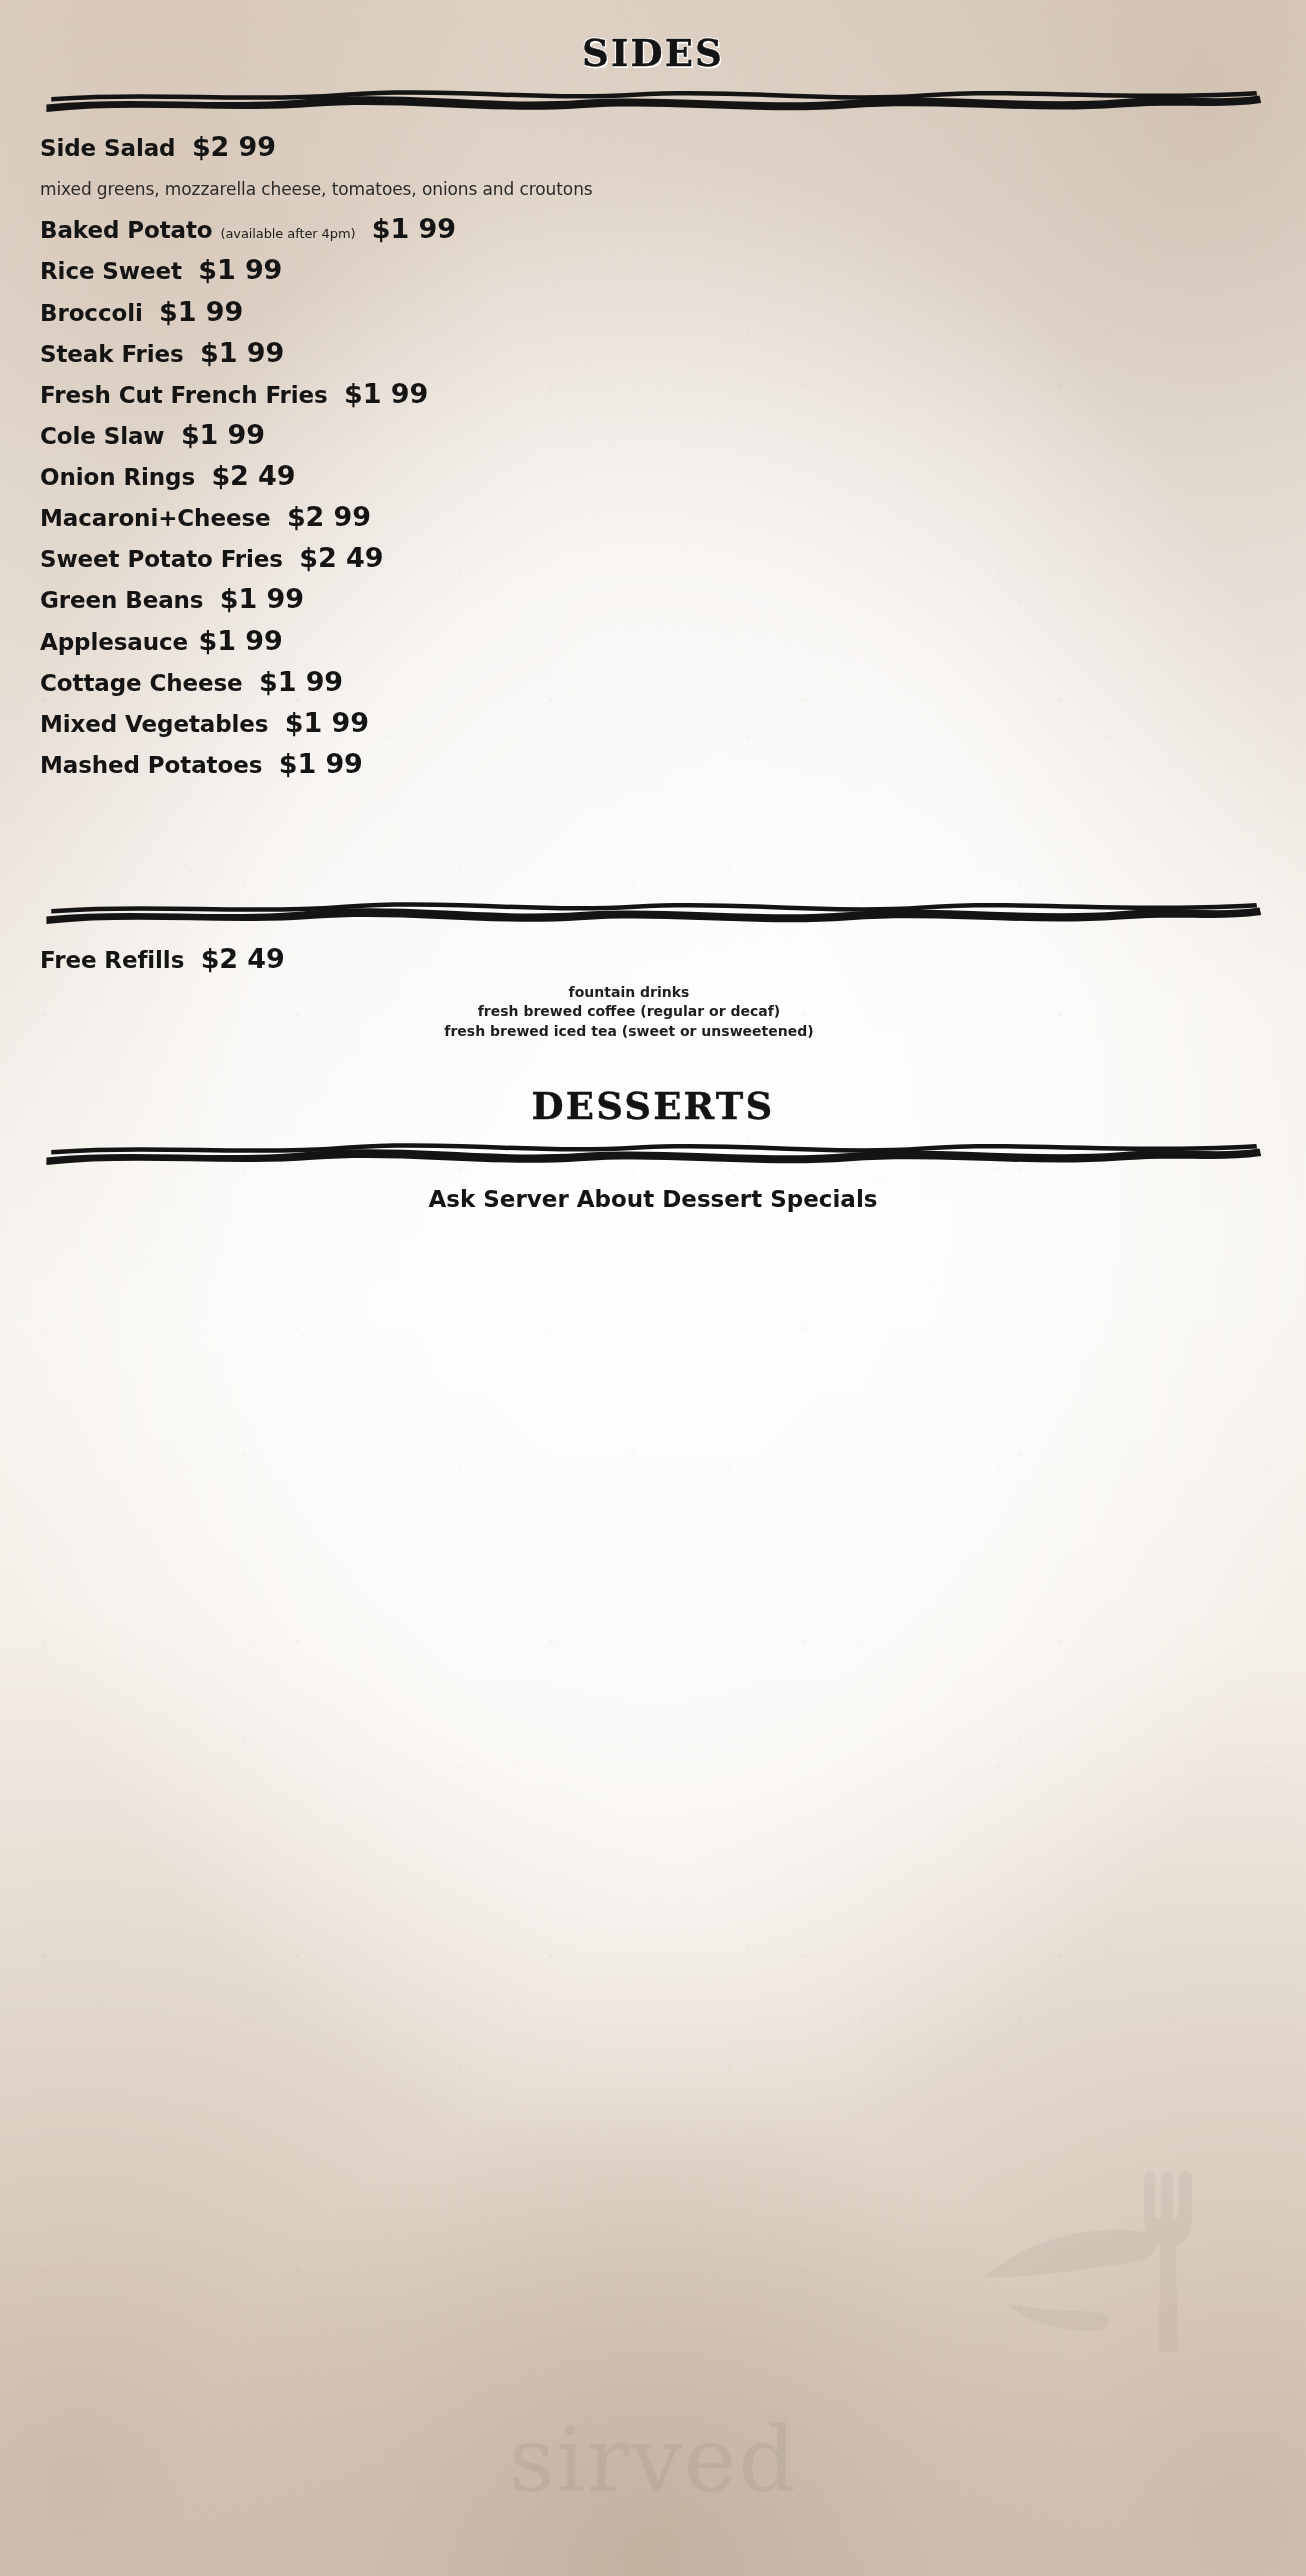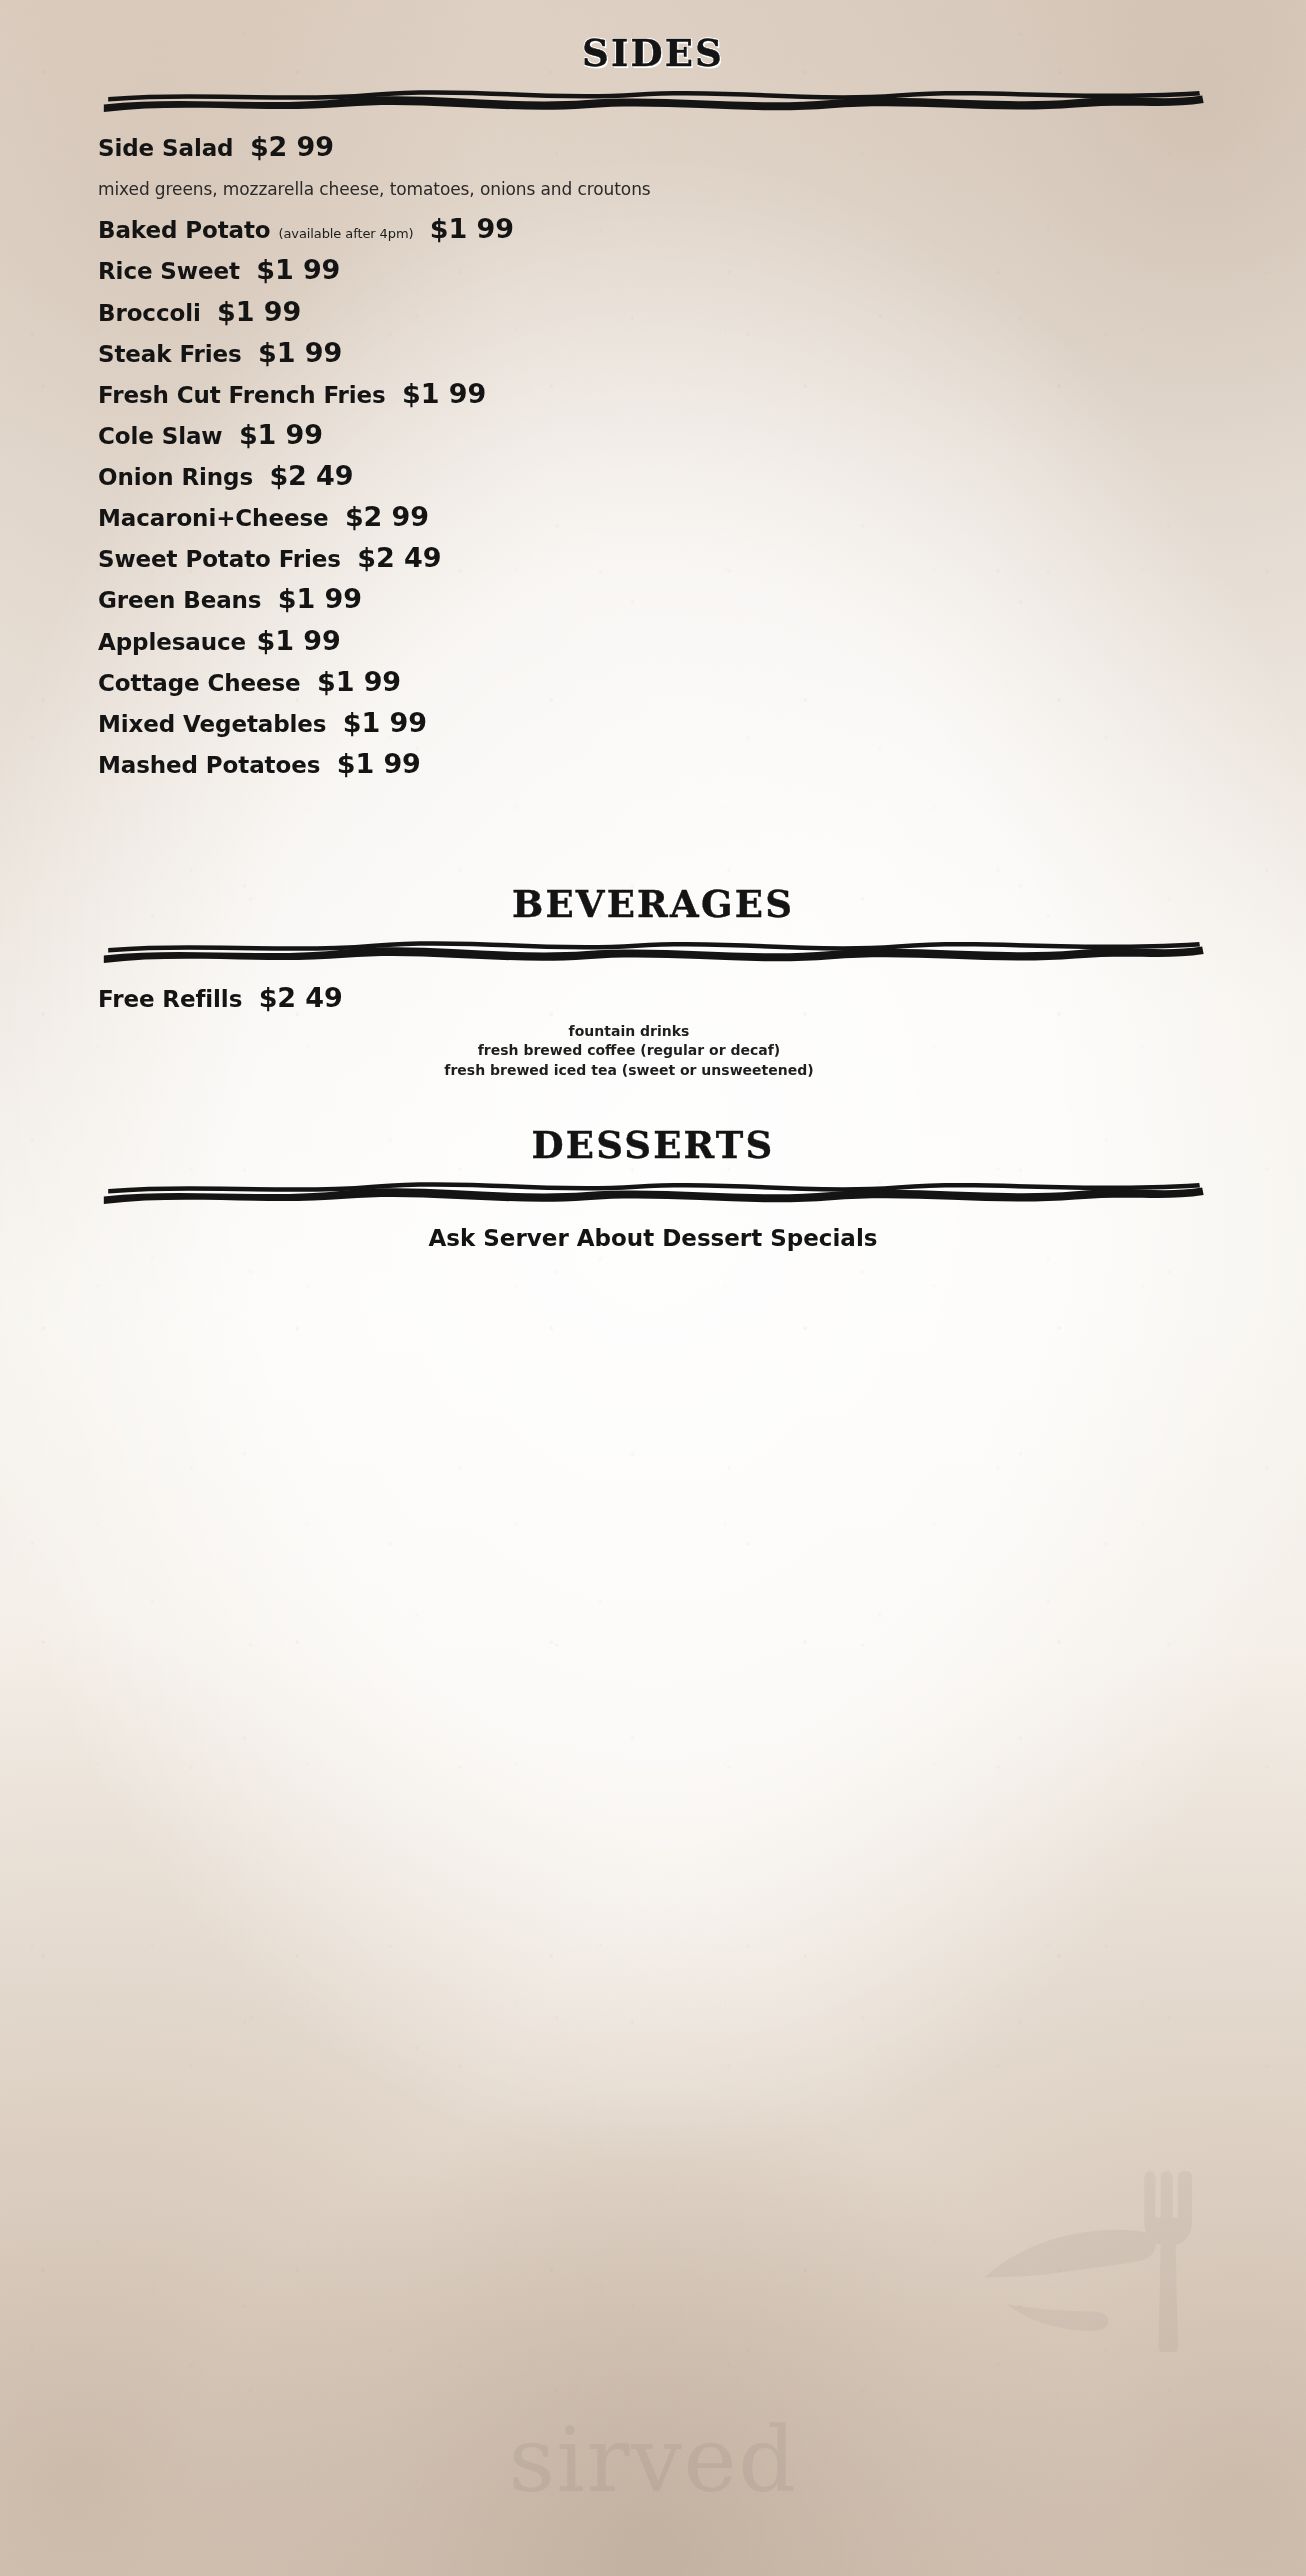--- a/index.html
+++ b/index.html
@@ -42,21 +42,21 @@
       radial-gradient(circle at 9% 83%, rgba(150,125,100,.15) 0 1.5px, transparent 2.2px),
       radial-gradient(circle at 71% 91%, rgba(150,125,100,.13) 0 1.5px, transparent 2.2px),
       radial-gradient(circle at 47% 38%, rgba(150,125,100,.10) 0 1.1px, transparent 2.2px),
       radial-gradient(circle at 90% 73%, rgba(150,125,100,.12) 0 1.5px, transparent 2.2px);
     background-size: 254px 314px, 388px 284px, 306px 373px, 448px 343px, 358px 403px, 269px 299px, 209px 239px, 463px 433px;
   }
 
   .content {
     position: relative;
     z-index: 3;
-    padding: 0 98px;
+    padding: 0 40px;
   }
 
   
   .section-title {
     text-align: center;
     font-family: "DejaVu Serif", serif;
     font-weight: 700;
     font-size: 37px;
     letter-spacing: 2.2px;
     color: #141414;
@@ -289,21 +289,20 @@
 
       <div class="item">
         <span class="item-line">
           <span class="item-name">Mashed Potatoes</span><span class="item-price">$1 99</span>
         </span>
       </div>
 
     </div>
 
     <div class="gap-lg"></div>
-    <h1 class="section-title">BEVERAGES</h1>
 
     <div class="rule">
       <svg viewBox="0 0 1526 40" preserveAspectRatio="none" aria-hidden="true">
         <path d="M8,26 C120,14 230,30 340,18 C450,8 560,28 672,20 C784,12 896,30 1008,20 C1120,10 1232,28 1344,19 C1420,13 1470,22 1518,14 L1520,24 C1470,32 1418,24 1344,30 C1232,39 1120,22 1008,31 C896,40 784,23 672,31 C560,39 450,20 340,29 C230,38 120,23 8,36 Z" fill="#141414"></path>
         <path d="M14,16 C140,6 260,20 380,10 C500,0 620,18 740,10 C860,2 980,20 1100,11 C1220,2 1340,18 1514,8 L1515,14 C1340,24 1220,8 1100,17 C980,26 860,8 740,16 C620,24 500,6 380,16 C260,26 140,12 14,22 Z" fill="#141414"></path>
       </svg>
     </div>
 
     <div class="item">
       <span class="item-line">

